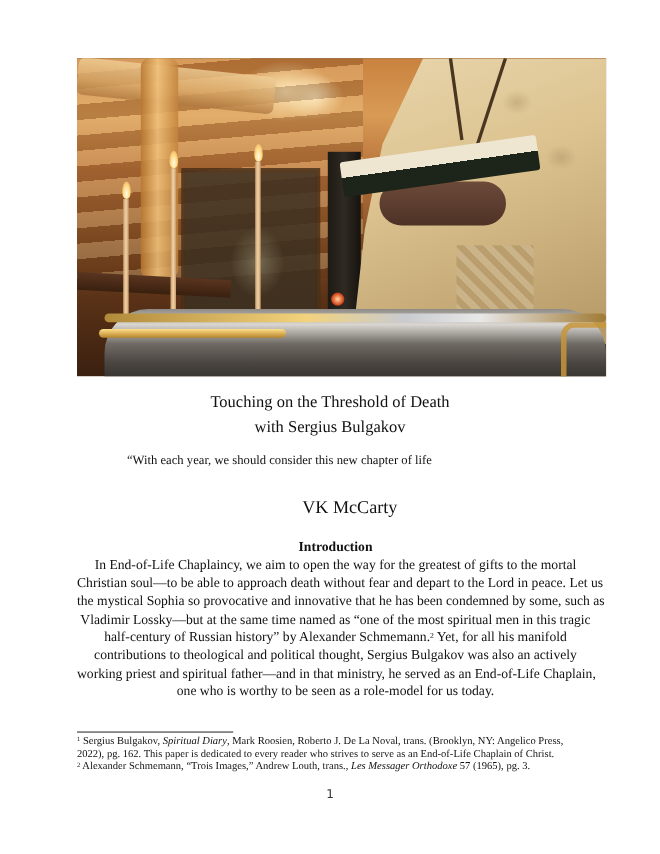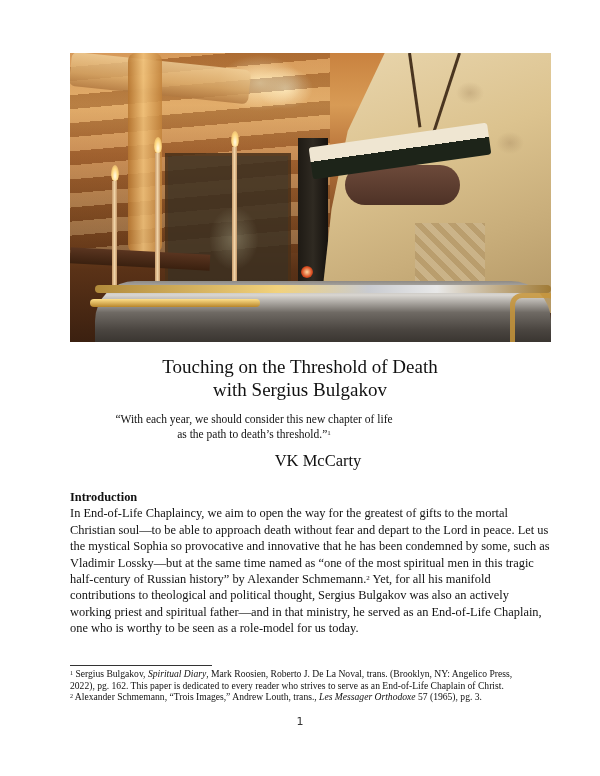--- a/index.html
+++ b/index.html
@@ -61,30 +61,30 @@
     background: linear-gradient(180deg, #8e8a85 0%, #d9d6d1 20%, #6f6a64 45%, #4a4540 70%, #2e2a26 100%); }
   .basin-rim { left:25px; top:232px; width:456px; height:8px; border-radius: 4px;
     background: linear-gradient(90deg, #b18a3a, #f2d27c 40%, #c9cbd0 60%, #e8e8e8 75%, #a07a35); }
   .gold-bar { left:20px; top:246px; width:170px; height:8px; border-radius: 4px;
     background: linear-gradient(180deg, #ffe08a, #b7852b); }
   .gold-handle { left:440px; top:240px; width:40px; height:50px;
     border: 5px solid #c8963a; border-radius: 12px 12px 0 0; border-bottom: none; opacity: 0.85; }
 
   
   .title { position: absolute; left: 0; width: 600px; text-align: center;
-           font-size: 19px; line-height: 23px; top: 355px; }
+           font-size: 15px; line-height: 23px; top: 355px; }
   .quote { position: absolute; left: 0; width: 508px; text-align: center;
            font-size: 11.5px; line-height: 14.5px; top: 412px; }
   .author { position: absolute; left: 18px; width: 600px; text-align: center;
             font-size: 16.5px; top: 451px; }
   sup { font-size: 7px; vertical-align: top; position: relative; top: -1px; }
 
   .body-text { position: absolute; left: 70px; width: 470px; top: 489px;
                font-size: 12.4px; line-height: 16.4px; }
-  .body-text .line { display: block; white-space: nowrap; }
+  .body-text .line { display: block; white-space: nowrap; text-align: center; }
   .heading { font-weight: bold; }
 
   .fn-rule { position: absolute; left: 70px; top: 665px; width: 142px; height: 1px; background: #333; }
   .footnotes { position: absolute; left: 70px; top: 668px; width: 470px;
                font-size: 9.6px; line-height: 11.6px; }
   .footnotes .line { display: block; white-space: nowrap; }
   .footnotes sup { font-size: 6px; top: 0; }
 
   .page-num { position: absolute; left: 0; width: 600px; text-align: center;
               top: 715px; font-size: 11px; font-family: "DejaVu Sans", "Liberation Sans", sans-serif; color: #333; }
@@ -119,21 +119,20 @@
   <div class="layer gold-handle"></div>
 </div>
 
 <div class="title">
   <div>Touching on the Threshold of Death</div>
   <div>with Sergius Bulgakov</div>
 </div>
 
 <div class="quote">
   <div>“With each year, we should consider this new chapter of life</div>
-  <div><span>as the path to death’s threshold.”</span><sup>1</sup></div>
 </div>
 
 <div class="author">VK McCarty</div>
 
 <div class="body-text">
   <span class="line heading">Introduction</span>
   <span class="line">In End-of-Life Chaplaincy, we aim to open the way for the greatest of gifts to the mortal</span>
   <span class="line">Christian soul—to be able to approach death without fear and depart to the Lord in peace. Let us</span>
   <span class="line">the mystical Sophia so provocative and innovative that he has been condemned by some, such as</span>
   <span class="line">Vladimir Lossky—but at the same time named as “one of the most spiritual men in this tragic</span>

